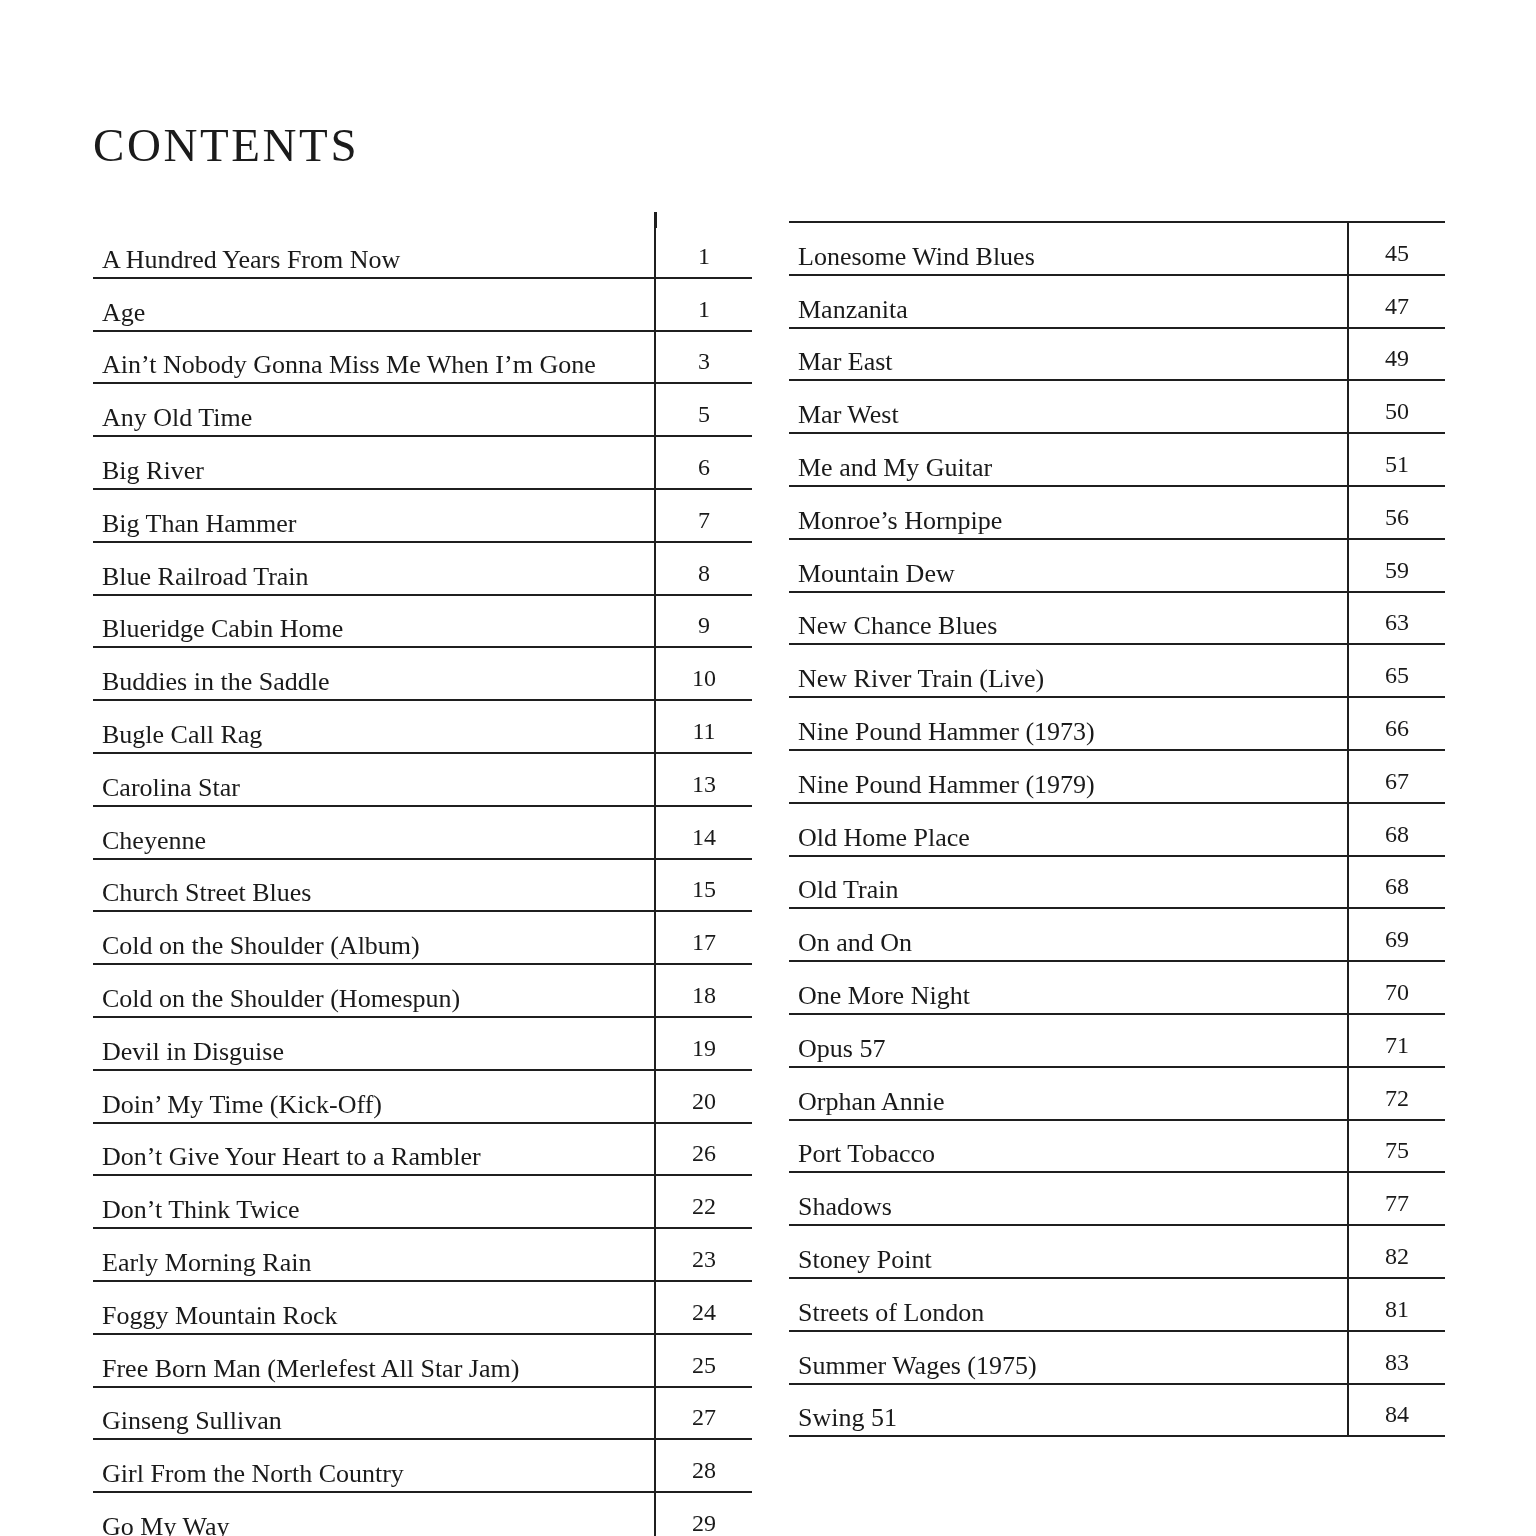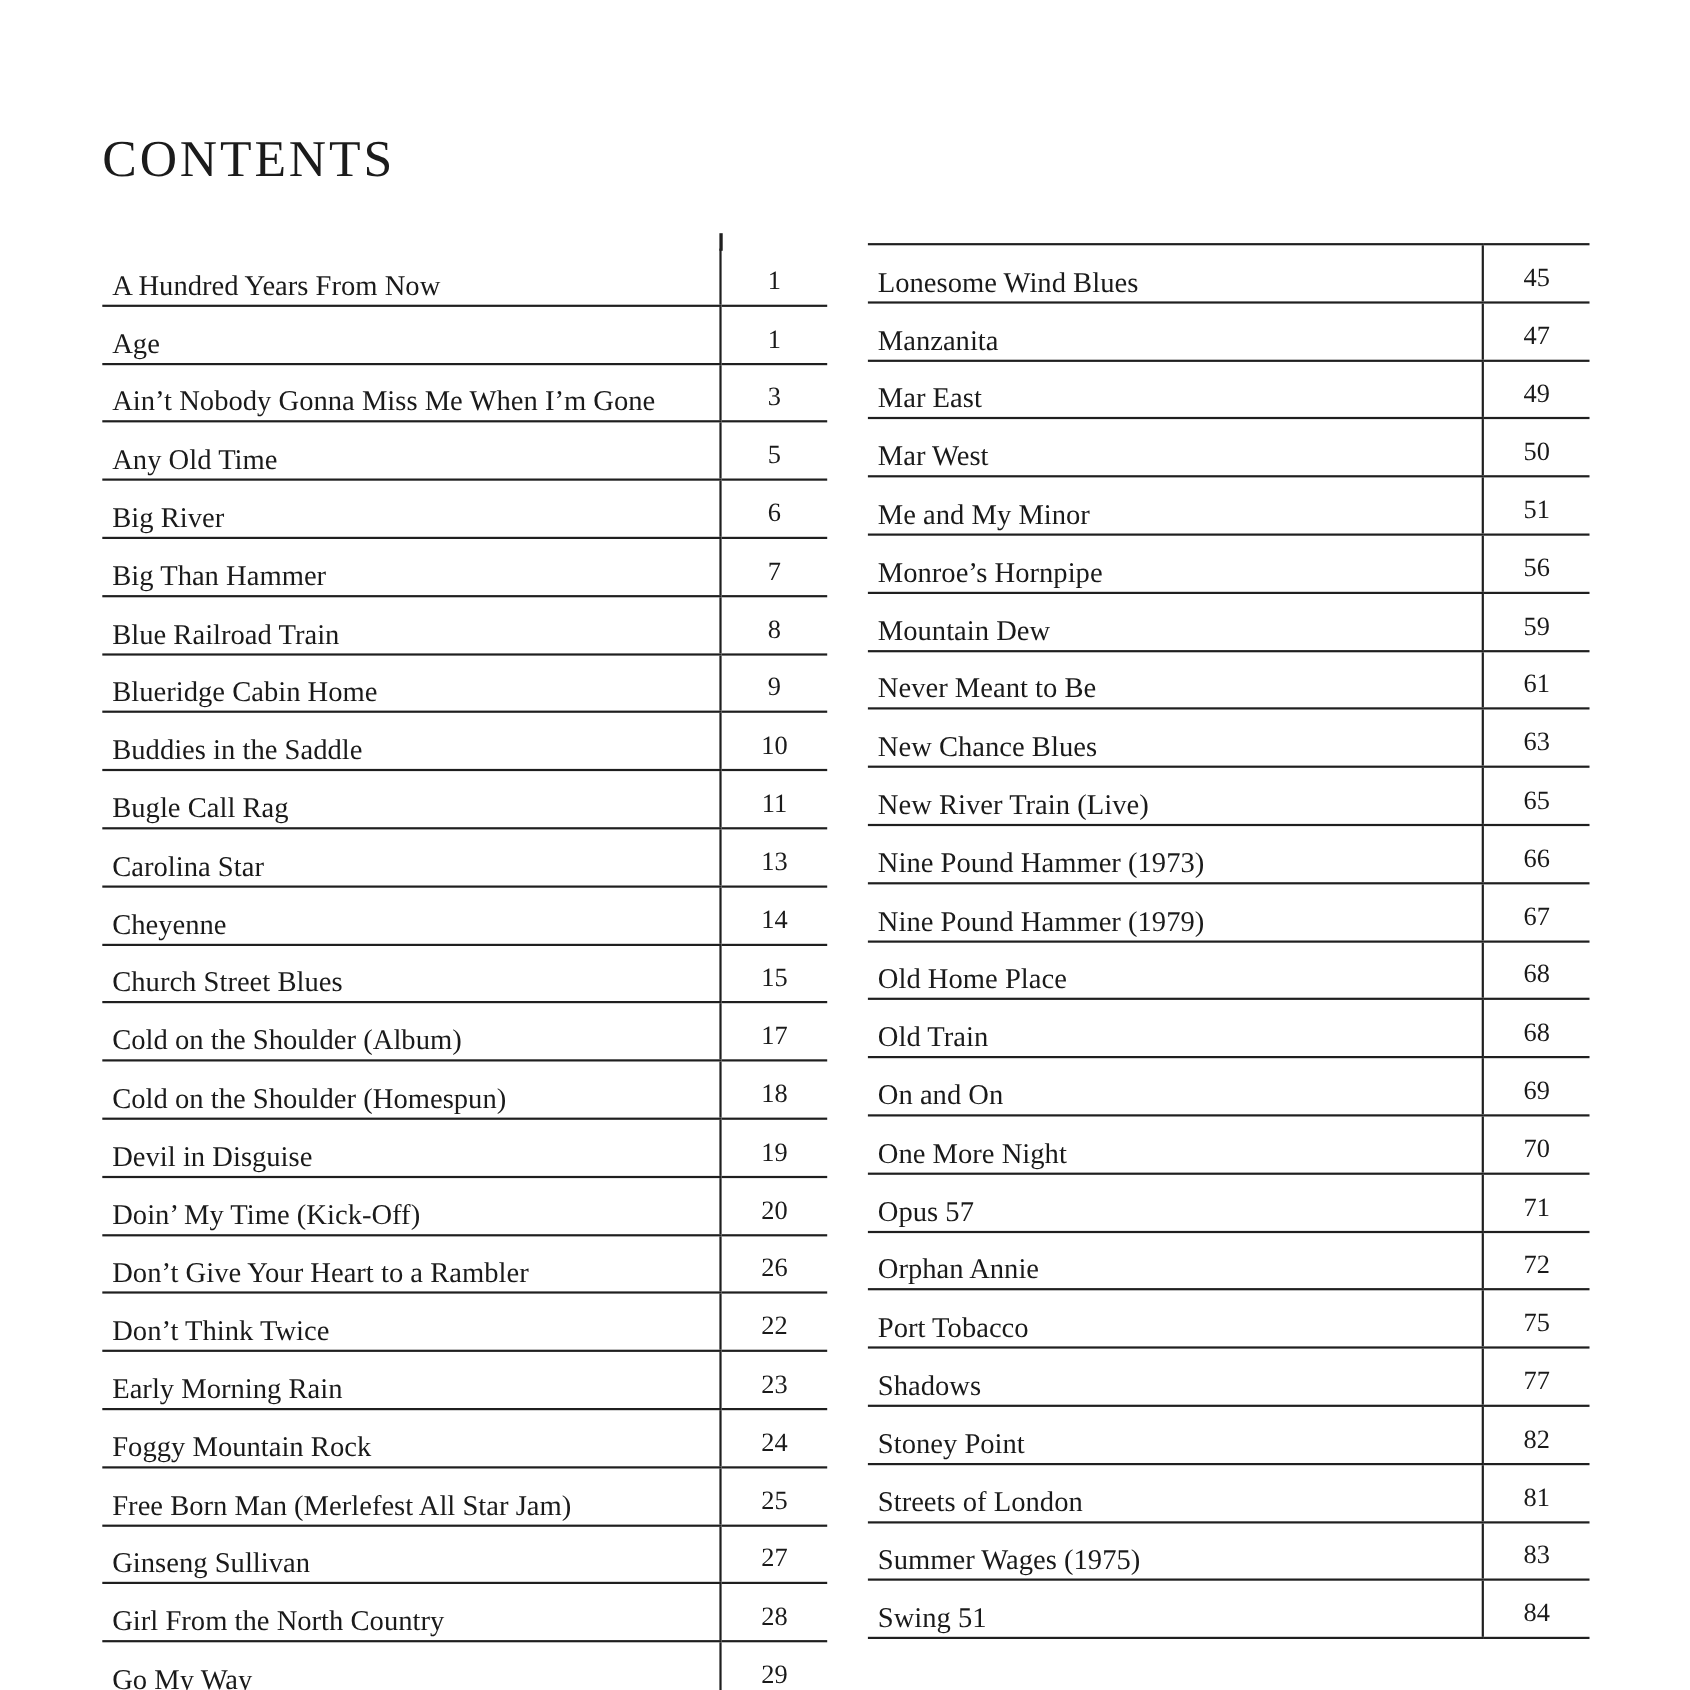--- a/index.html
+++ b/index.html
@@ -225,34 +225,30 @@
             </tr>
             <tr>
               <td class="cell-title">Mar East</td>
               <td class="cell-page">49</td>
             </tr>
             <tr>
               <td class="cell-title">Mar West</td>
               <td class="cell-page">50</td>
             </tr>
             <tr>
-              <td class="cell-title">Me and My Minor</td>
+              <td class="cell-title">Me and My Guitar</td>
               <td class="cell-page">51</td>
             </tr>
             <tr>
               <td class="cell-title">Monroe’s Hornpipe</td>
               <td class="cell-page">56</td>
             </tr>
             <tr>
               <td class="cell-title">Mountain Dew</td>
               <td class="cell-page">59</td>
-            </tr>
-            <tr>
-              <td class="cell-title">Never Meant to Be</td>
-              <td class="cell-page">61</td>
             </tr>
             <tr>
               <td class="cell-title">New Chance Blues</td>
               <td class="cell-page">63</td>
             </tr>
             <tr>
               <td class="cell-title">New River Train (Live)</td>
               <td class="cell-page">65</td>
             </tr>
             <tr>

